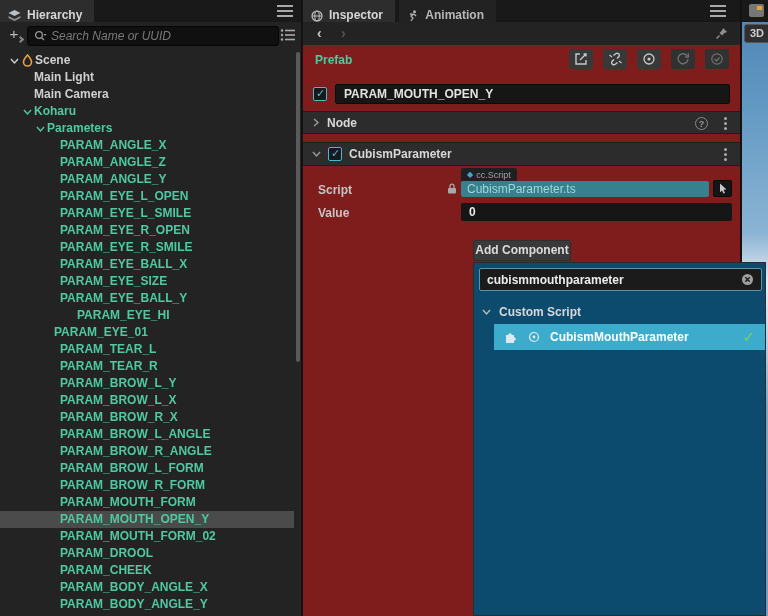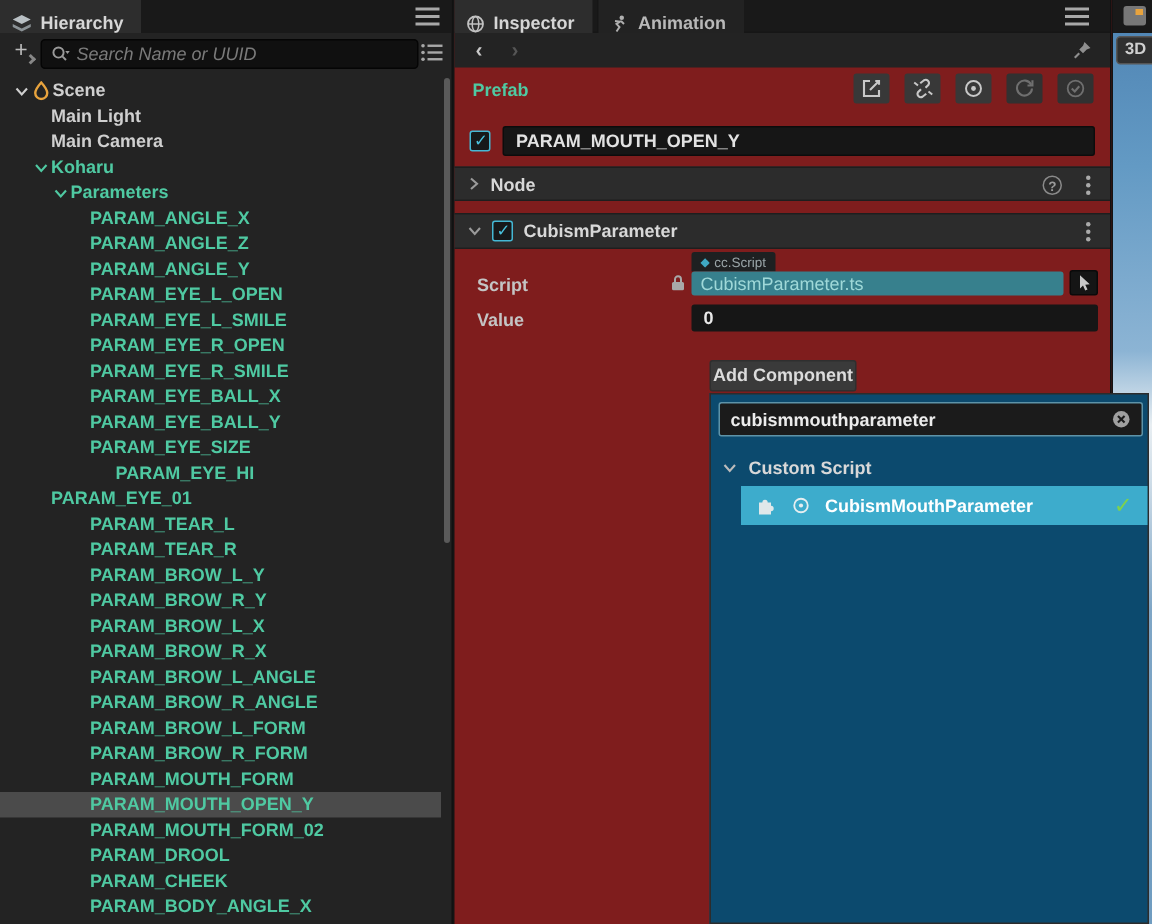--- a/index.html
+++ b/index.html
@@ -217,49 +217,45 @@
       <div class="trow green" style="padding-left: 47px;">
         <span class="chev"></span>
         <span class="lbl">PARAM_EYE_R_SMILE</span>
       </div>
       <div class="trow green" style="padding-left: 47px;">
         <span class="chev"></span>
         <span class="lbl">PARAM_EYE_BALL_X</span>
       </div>
       <div class="trow green" style="padding-left: 47px;">
         <span class="chev"></span>
+        <span class="lbl">PARAM_EYE_SIZE</span>
+      </div>
+      <div class="trow green" style="padding-left: 47px;">
+        <span class="chev"></span>
         <span class="lbl">PARAM_EYE_BALL_Y</span>
       </div>
-      <div class="trow green" style="padding-left: 47px;">
-        <span class="chev"></span>
-        <span class="lbl">PARAM_EYE_SIZE</span>
-      </div>
       <div class="trow green" style="padding-left: 64px;">
         <span class="chev"></span>
         <span class="lbl">PARAM_EYE_HI</span>
       </div>
-      <div class="trow green" style="padding-left: 21px; text-align: center;">
+      <div class="trow green" style="padding-left: 41px; text-align: center;">
         <span class="chev"></span>
         <span class="lbl">PARAM_EYE_01</span>
       </div>
       <div class="trow green" style="padding-left: 47px;">
         <span class="chev"></span>
         <span class="lbl">PARAM_TEAR_L</span>
       </div>
       <div class="trow green" style="padding-left: 47px;">
         <span class="chev"></span>
         <span class="lbl">PARAM_TEAR_R</span>
       </div>
       <div class="trow green" style="padding-left: 47px;">
         <span class="chev"></span>
         <span class="lbl">PARAM_BROW_L_Y</span>
-      </div>
-      <div class="trow green" style="padding-left: 47px;">
-        <span class="chev"></span>
-        <span class="lbl">PARAM_BROW_R_Y</span>
       </div>
       <div class="trow green" style="padding-left: 47px;">
         <span class="chev"></span>
         <span class="lbl">PARAM_BROW_L_X</span>
       </div>
       <div class="trow green" style="padding-left: 47px;">
         <span class="chev"></span>
         <span class="lbl">PARAM_BROW_R_X</span>
       </div>
       <div class="trow green" style="padding-left: 47px;">

